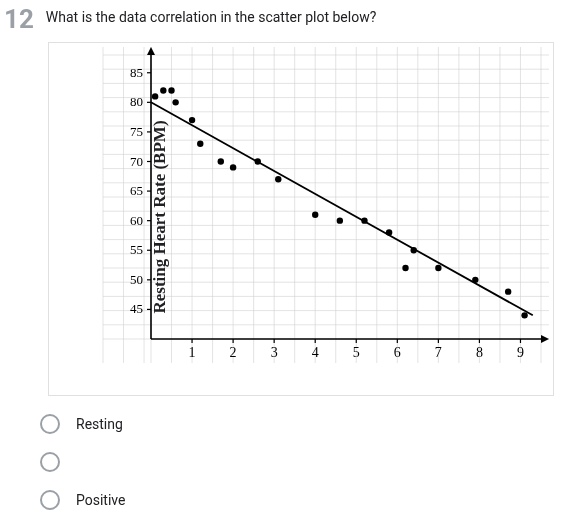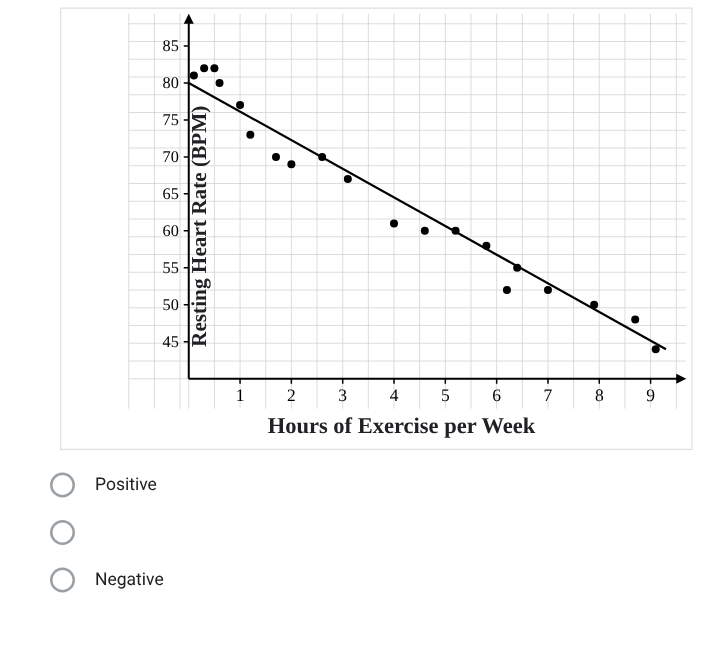--- a/index.html
+++ b/index.html
@@ -79,24 +79,27 @@
     font-family: "Times New Roman", serif;
     font-size: 18px;
     font-weight: bold;
   }
   svg { display: block; }
 </style>
 </head>
 <body>
 
 <div class="question-container">
+  <div class="question-header">
+    <div class="q-number">12</div>
+    <div class="q-text">What is the data correlation in the scatter plot below?</div>
+  </div>
 
   <div class="chart-box">
     <div class="axis-label-y">Resting Heart Rate (BPM)</div>
-    <div class="axis-label-x">Hours of Exercise per Week</div>
     <svg id="chart-svg" width="506" height="354">
         <line x1="102" y1="4" x2="102" y2="320" stroke="#d0d0d0" stroke-width="0.6"></line>
         <line x1="122.52631578947368" y1="4" x2="122.52631578947368" y2="320" stroke="#d0d0d0" stroke-width="0.6"></line>
         <line x1="143.05263157894737" y1="4" x2="143.05263157894737" y2="320" stroke="#d0d0d0" stroke-width="0.6"></line>
         <line x1="163.57894736842104" y1="4" x2="163.57894736842104" y2="320" stroke="#d0d0d0" stroke-width="0.6"></line>
         <line x1="184.10526315789474" y1="4" x2="184.10526315789474" y2="320" stroke="#d0d0d0" stroke-width="0.6"></line>
         <line x1="204.6315789473684" y1="4" x2="204.6315789473684" y2="320" stroke="#d0d0d0" stroke-width="0.6"></line>
         <line x1="225.15789473684208" y1="4" x2="225.15789473684208" y2="320" stroke="#d0d0d0" stroke-width="0.6"></line>
         <line x1="245.68421052631578" y1="4" x2="245.68421052631578" y2="320" stroke="#d0d0d0" stroke-width="0.6"></line>
         <line x1="266.2105263157895" y1="4" x2="266.2105263157895" y2="320" stroke="#d0d0d0" stroke-width="0.6"></line>
@@ -195,23 +198,23 @@
         <circle cx="389.36842105263156" cy="225" r="3.2" fill="#000"></circle>
         <circle cx="426.3157894736842" cy="236.83333333333331" r="3.2" fill="#000"></circle>
         <circle cx="459.1578947368421" cy="248.66666666666669" r="3.2" fill="#000"></circle>
         <circle cx="475.57894736842104" cy="272.3333333333333" r="3.2" fill="#000"></circle>
       </svg>
   </div>
 
   <div class="options">
     <div class="option">
       <div class="radio"></div>
-      <div class="option-label">Positive</div>
+      <div class="option-label">Resting</div>
     </div>
     <div class="option">
       <div class="radio"></div>
     </div>
     <div class="option">
       <div class="radio"></div>
-      <div class="option-label">Negative</div>
+      <div class="option-label">Positive</div>
     </div>
   </div>
 </div>
 
 </body></html>

